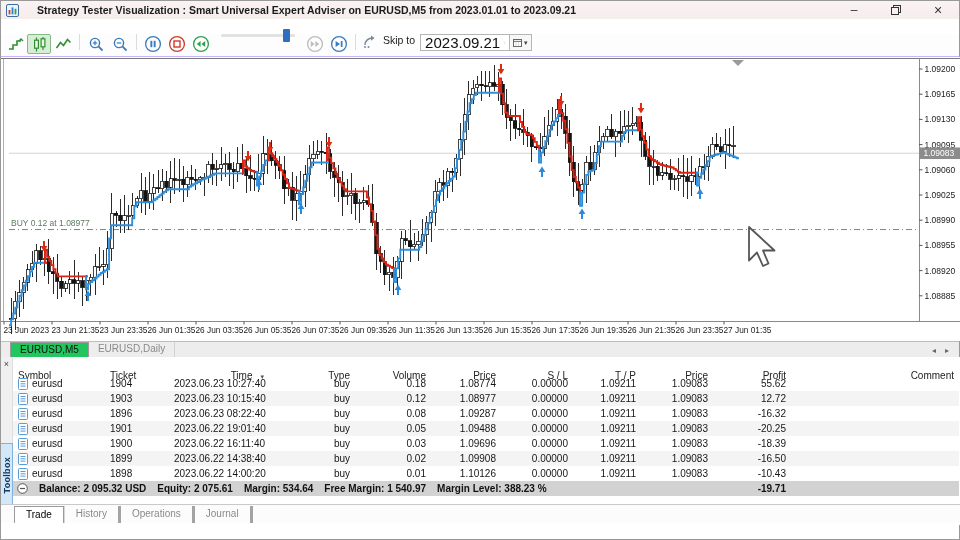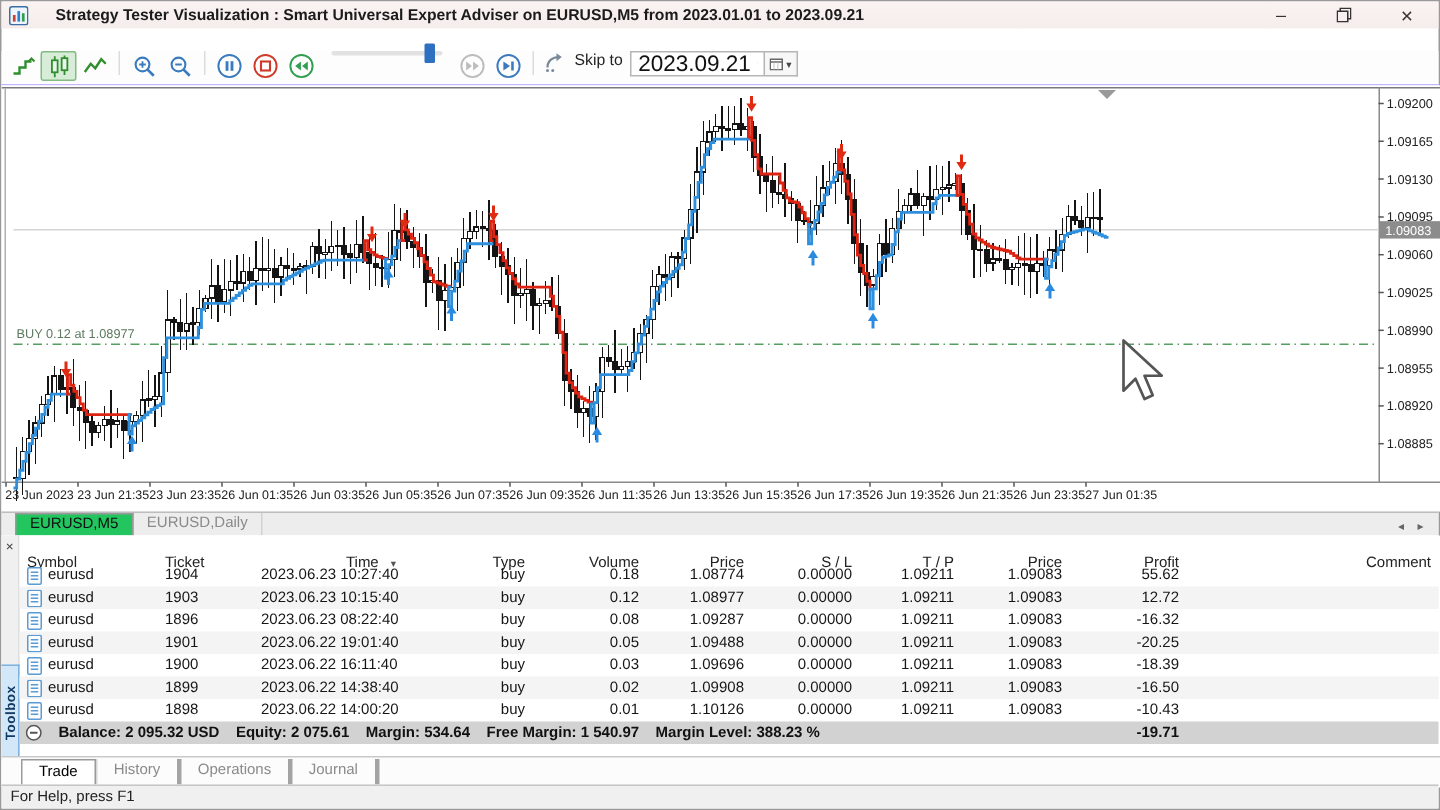--- a/index.html
+++ b/index.html
@@ -857,16 +857,13 @@
     </div>
 
     <div class="bottom-tabs">
       <span class="btab active">Trade</span>
       <span class="btab first">History</span>
       <span class="btab">Operations</span>
       <span class="btab">Journal</span>
     </div>
   </div>
 
-  <div class="statusbar">
-    <span>For Help, press F1</span>
-  </div>
 </div>
 
 </body></html>

